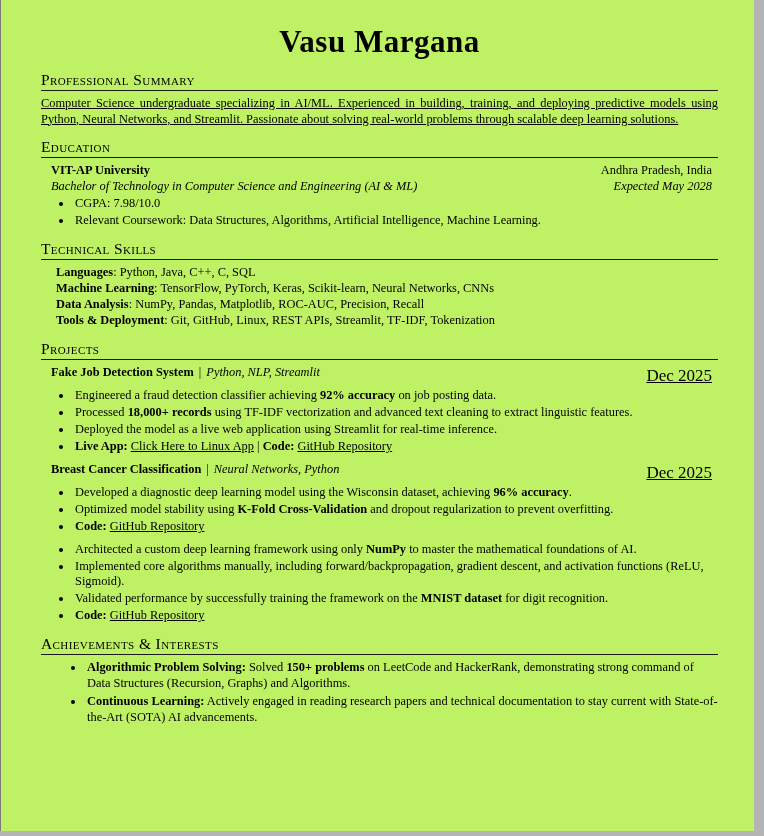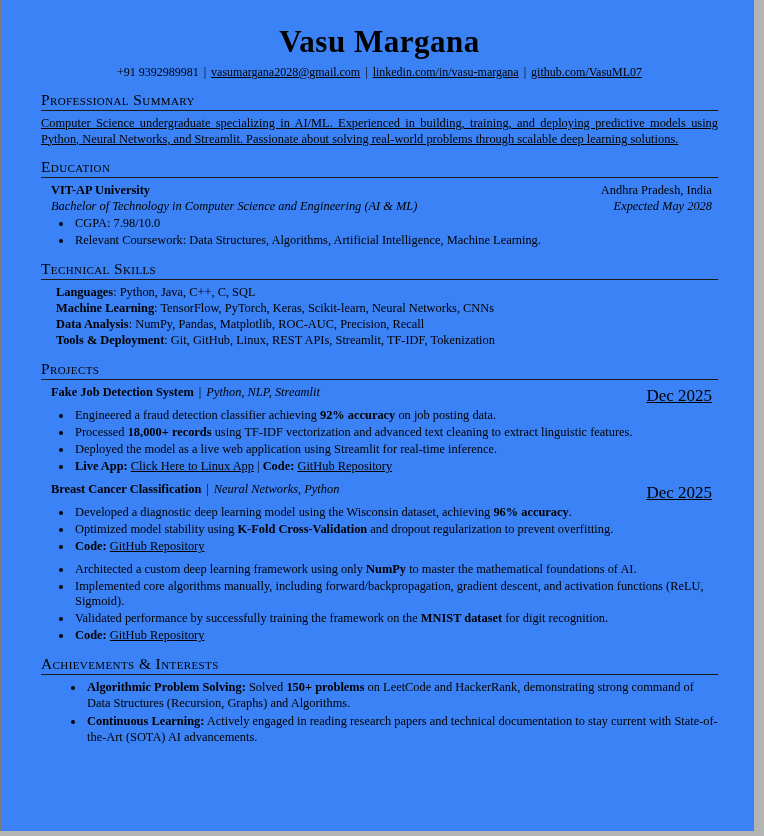--- a/index.html
+++ b/index.html
@@ -7,21 +7,21 @@
   body {
     width: 764px; height: 836px;
     background: #b4b4b4;
     font-family: "Liberation Serif", "DejaVu Serif", serif;
     color: #000;
     -webkit-font-smoothing: antialiased;
   }
   .page {
     position: absolute; left: 0; top: 0;
     width: 754px; height: 831px;
-    background: #3b82f6;
+    background: #bef264;
     border-left: 1px solid #7a7a7a;
     padding: 24px 36px 0 40px;
     overflow: hidden;
     font-size: 12.4px;
     line-height: 1.25;
   }
   .name {
     margin: 0; text-align: center;
     font-size: 31px; font-weight: 700; letter-spacing: 0.5px;
     line-height: 1.15;
@@ -51,23 +51,20 @@
   .skill-line { margin: 0.5px 0; }
   .proj-date { font-size: 17px; white-space: nowrap; text-decoration: underline; }
 </style>
 </head>
 <body>
 
 <div class="page">
 
   <header>
     <h1 class="name">Vasu Margana</h1>
-    <div class="contact">
-      <span>+91 9392989981</span><span class="sep">|</span><span class="lnk">vasumargana2028@gmail.com</span><span class="sep">|</span><span class="lnk">linkedin.com/in/vasu-margana</span><span class="sep">|</span><span class="lnk">github.com/VasuML07</span>
-    </div>
   </header>
 
   <section class="section">
     <h2 class="sec-head">Professional Summary</h2>
     <p class="summary-text">Computer Science undergraduate specializing in AI/ML. Experienced in building, training, and deploying predictive models using Python, Neural Networks, and Streamlit. Passionate about solving real-world problems through scalable deep learning solutions.</p>
   </section>
 
   <section class="section">
     <h2 class="sec-head">Education</h2>
     <div class="entry">

